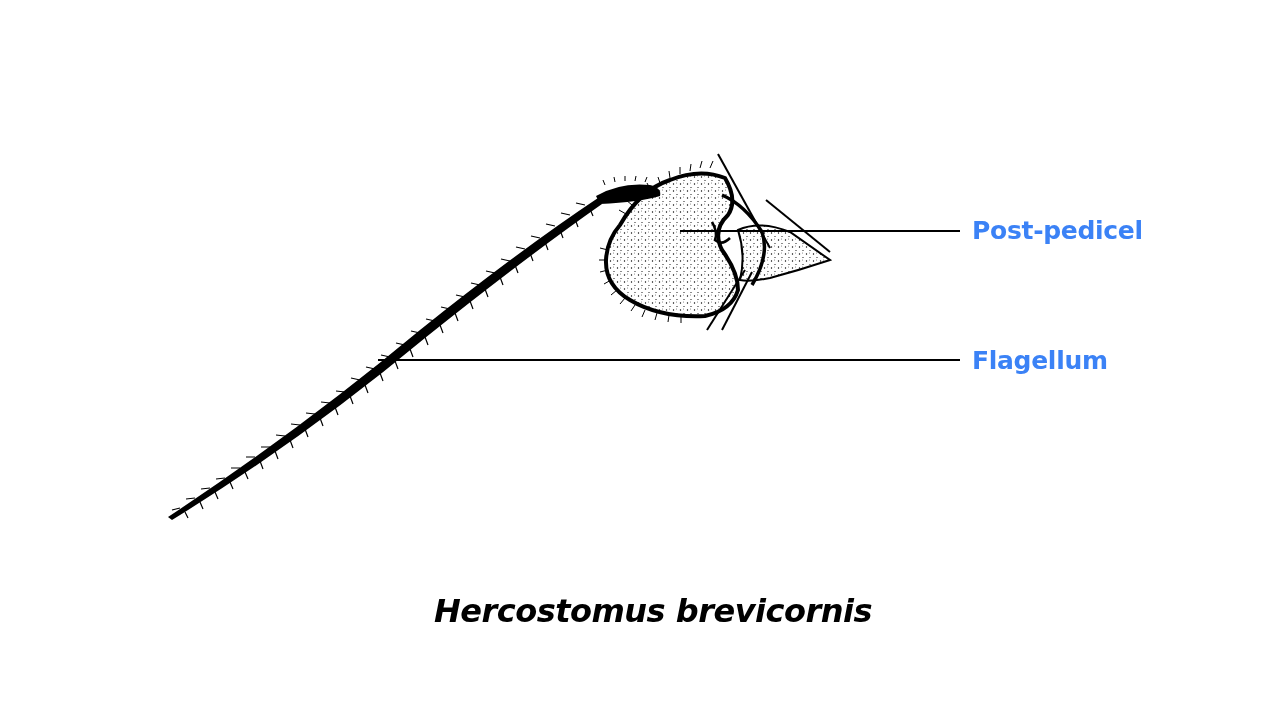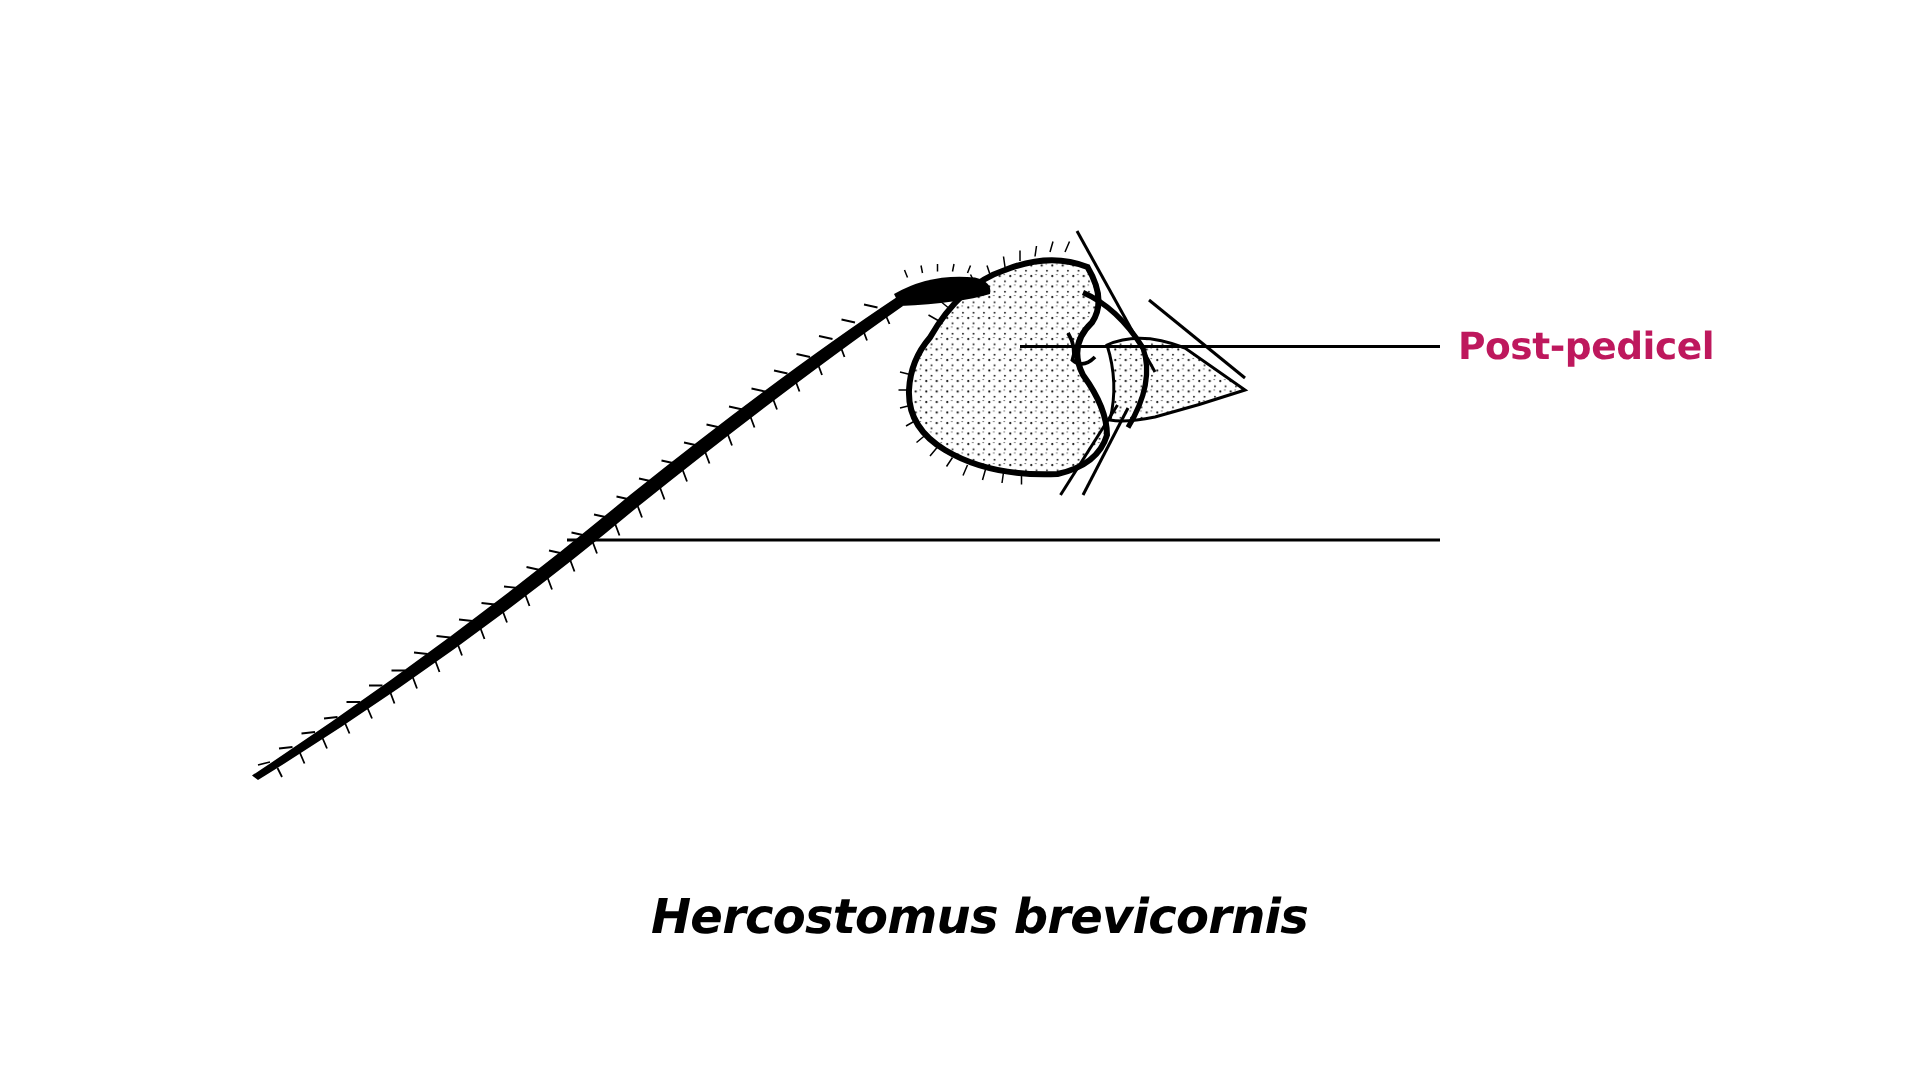--- a/index.html
+++ b/index.html
@@ -1,19 +1,19 @@
 <!DOCTYPE html>
 <html><head>
   <meta charset="utf-8">
   <style>
     html, body { margin: 0; padding: 0; background: #ffffff; }
     body { width: 1280px; height: 720px; position: relative; overflow: hidden;
            font-family: "Liberation Sans", "DejaVu Sans", sans-serif; }
     .figure { position: absolute; left: 0; top: 0; width: 1280px; height: 720px; }
-    .label { position: absolute; font-weight: bold; font-size: 25px; color: #be185d;
+    .label { position: absolute; font-weight: bold; font-size: 25px; color: #3b82f6;
              font-family: "DejaVu Sans", "Liberation Sans", sans-serif; letter-spacing: -0.3px; }
     .caption { position: absolute; left: 0; width: 1306px; text-align: center; top: 592px;
                font-size: 32px; font-weight: bold; font-style: italic; color: #000;
                font-family: "DejaVu Sans", "Liberation Sans", sans-serif; letter-spacing: -0.5px; }
   </style>
 </head>
 <body>
 
 <div class="figure">
   <svg width="1280" height="720" viewBox="0 0 1280 720" xmlns="http://www.w3.org/2000/svg">
@@ -61,15 +61,16 @@
         <path d="M745,270 L707,330"></path>
         <path d="M752,272 L722,330"></path>
       </g>
     </g>
 
     <line x1="680" y1="231" x2="960" y2="231" stroke="#000" stroke-width="2"></line>
     <line x1="378" y1="360" x2="960" y2="360" stroke="#000" stroke-width="2"></line>
   </svg>
 
   <div class="label" style="left:972px; top:216px;">Post-pedicel</div>
+  <div class="label" style="left:972px; top:346px;">Flagellum</div>
 
   <div class="caption">Hercostomus brevicornis</div>
 </div>
 
 </body></html>

